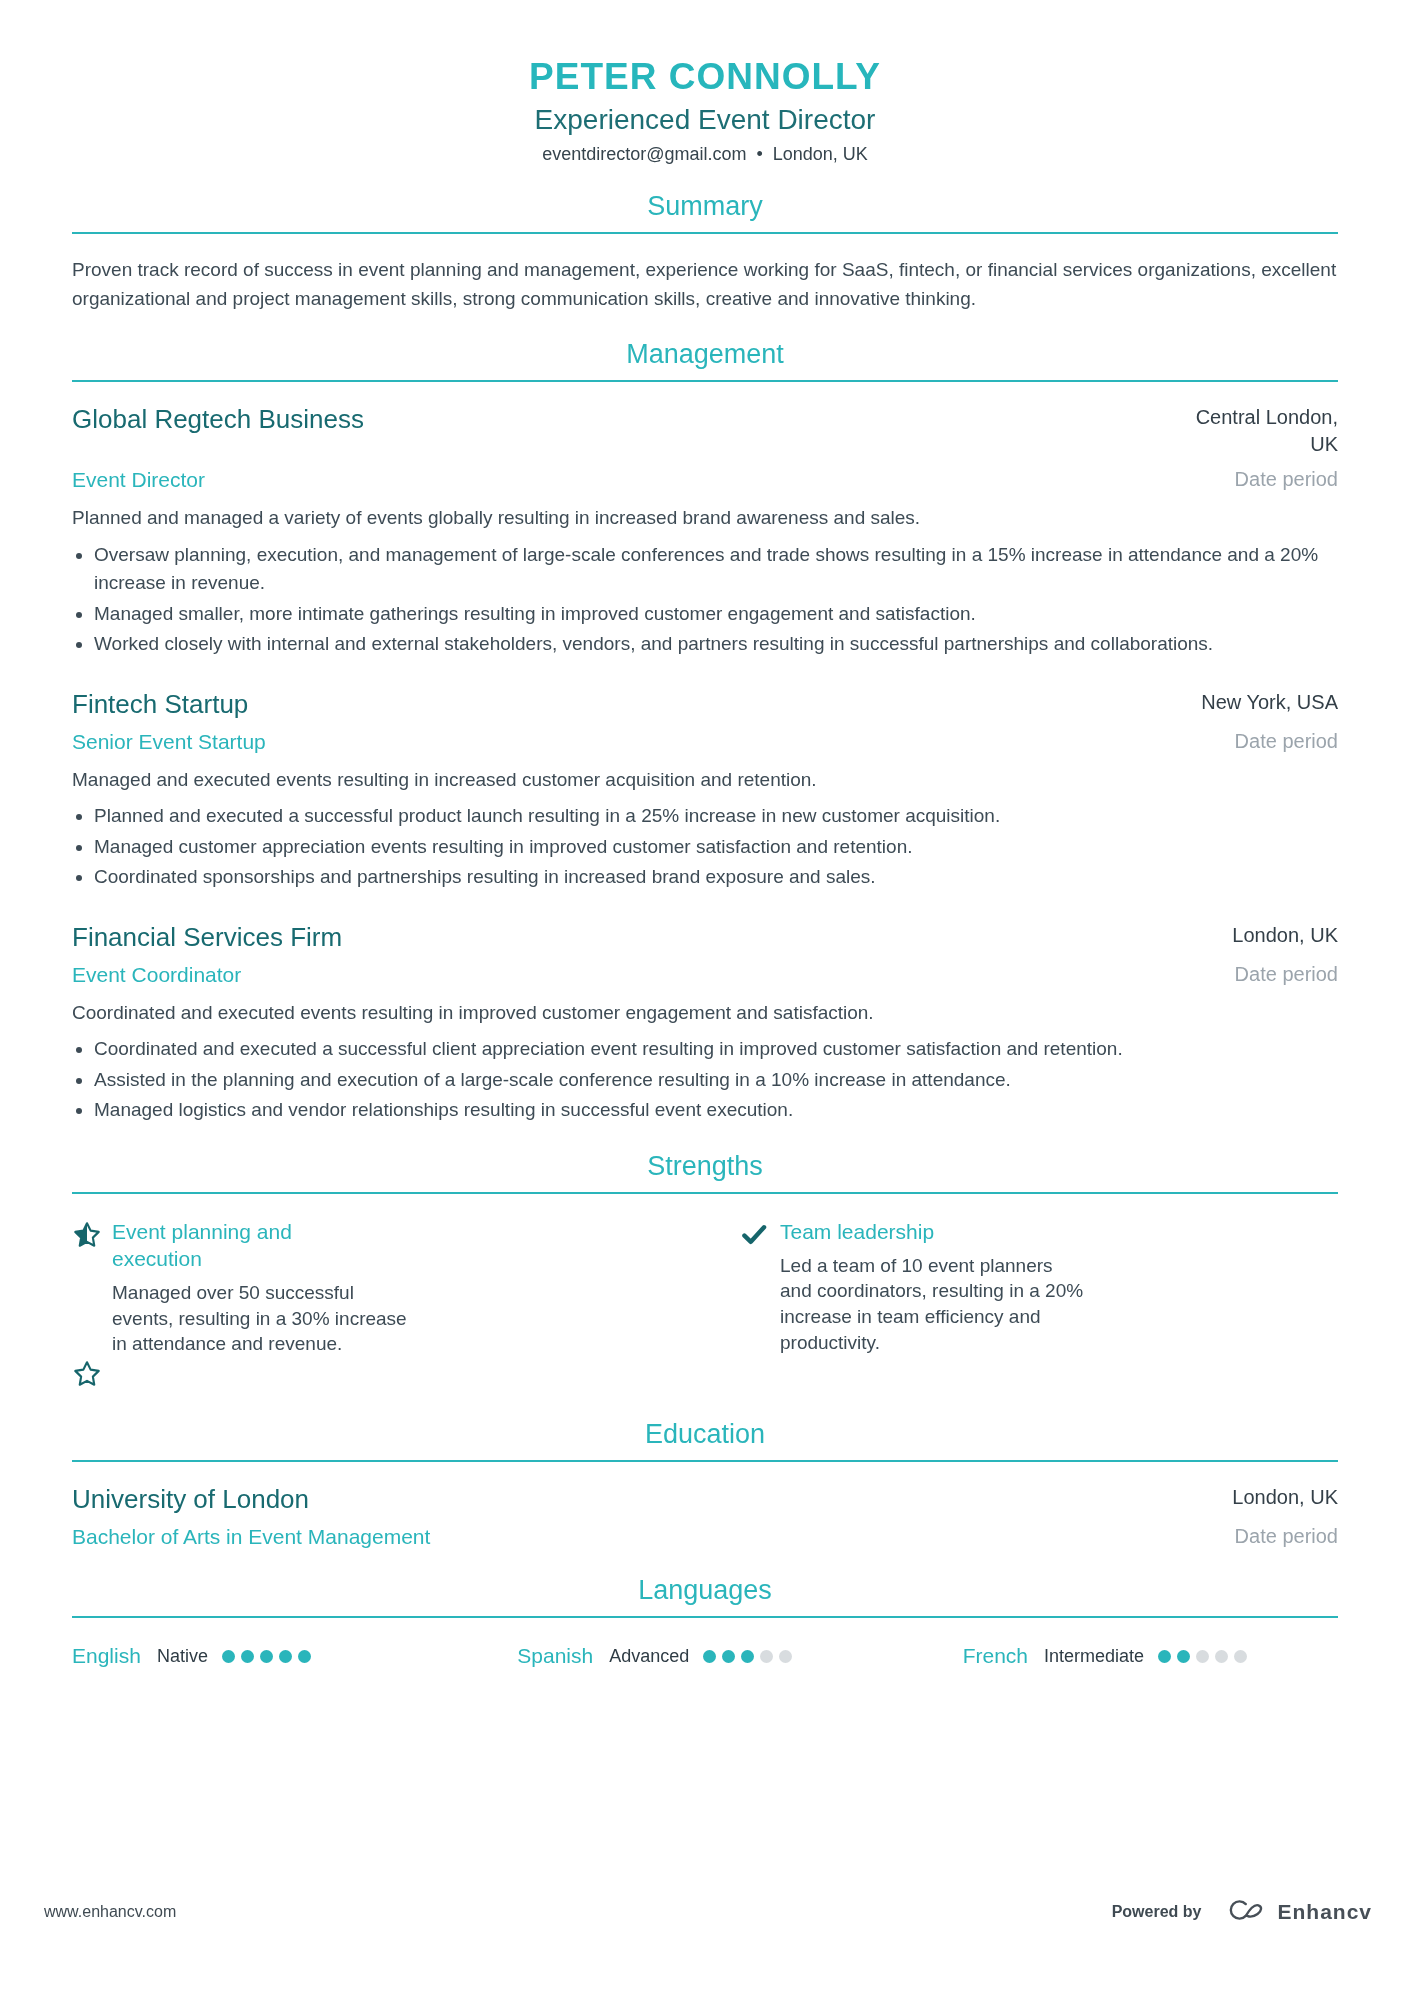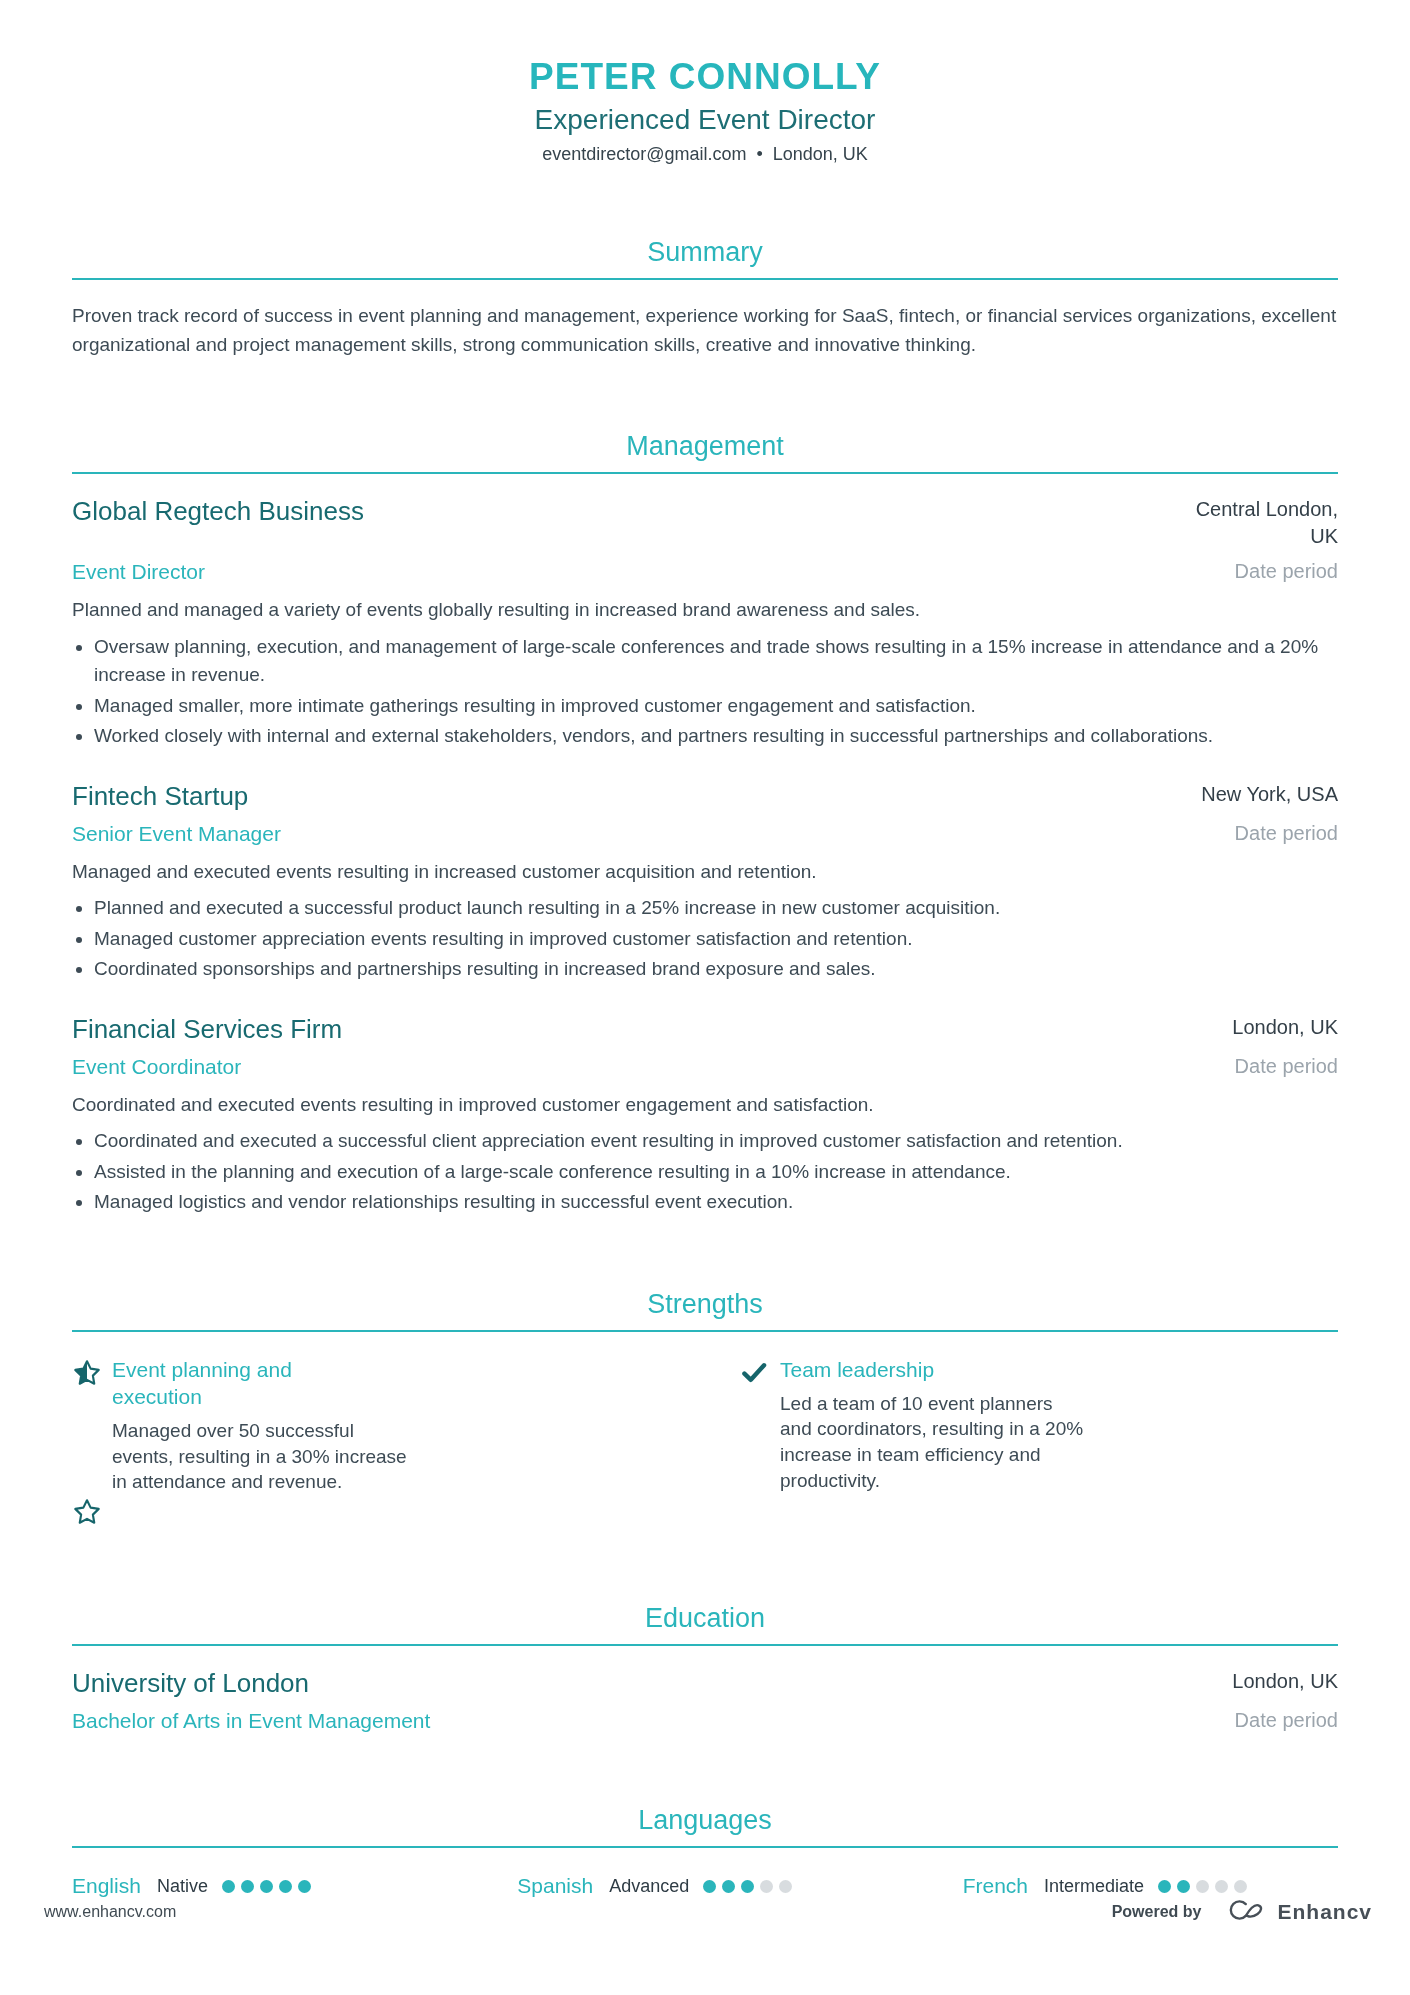--- a/index.html
+++ b/index.html
@@ -9,21 +9,21 @@
   .content { padding:56px 72px 0 72px; }
 
   
   .header { text-align:center; }
   .name { font-size:37px; font-weight:bold; letter-spacing:1px; color:#27b6bc; }
   .headline { font-size:28px; color:#1d6e74; margin-top:6px; font-weight:400; }
   .contact { font-size:18px; color:#36444d; margin-top:8px; }
   .contact .sep { margin:0 10px; color:#36444d; }
 
   
-  .section { margin-top:72px; }
+  .section { margin-top:26px; }
   .section-heading { text-align:center; font-size:27px; font-weight:400; color:#2ab5bb; }
   .section-rule { border:none; border-top:2px solid #2ab5bb; margin-top:10px; }
 
   .summary-text { margin-top:22px; font-size:19px; line-height:1.5; color:#3d4b55; }
 
   
   .job { margin-top:22px; }
   .job + .job { margin-top:30px; }
   .job-row { display:flex; justify-content:space-between; align-items:flex-start; }
   .company { font-size:26px; color:#186a70; font-weight:400; }
@@ -105,21 +105,21 @@
           <li>Worked closely with internal and external stakeholders, vendors, and partners resulting in successful partnerships and collaborations.</li>
         </ul>
       </div>
 
       <div class="job">
         <div class="job-row">
           <div class="company">Fintech Startup</div>
           <div class="job-loc">New York, USA</div>
         </div>
         <div class="job-row role-row">
-          <div class="role">Senior Event Manager</div>
+          <div class="role">Senior Event Startup</div>
           <div class="date">Date period</div>
         </div>
         <div class="job-desc">Managed and executed events resulting in increased customer acquisition and retention.</div>
         <ul class="job-bullets">
           <li>Planned and executed a successful product launch resulting in a 25% increase in new customer acquisition.</li>
           <li>Managed customer appreciation events resulting in improved customer satisfaction and retention.</li>
           <li>Coordinated sponsorships and partnerships resulting in increased brand exposure and sales.</li>
         </ul>
       </div>
 

